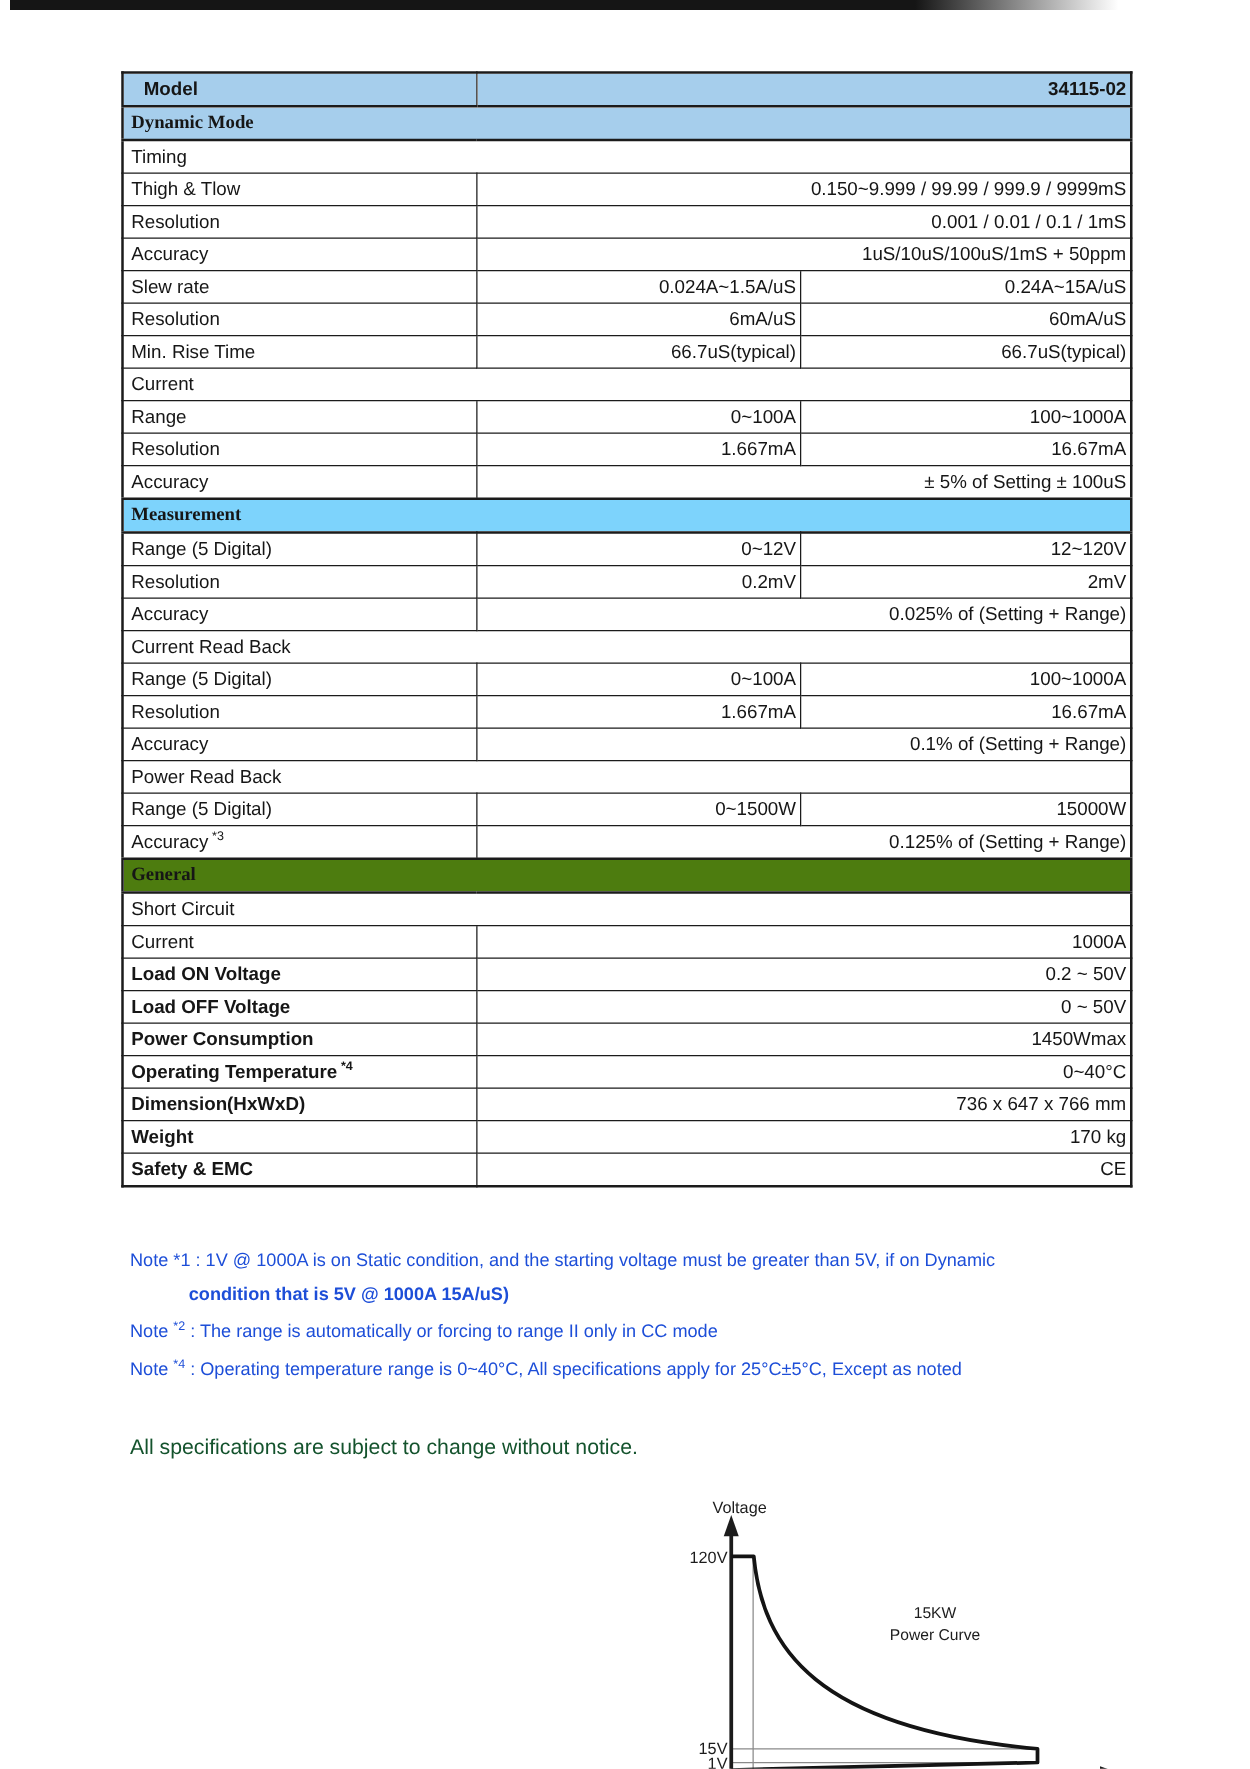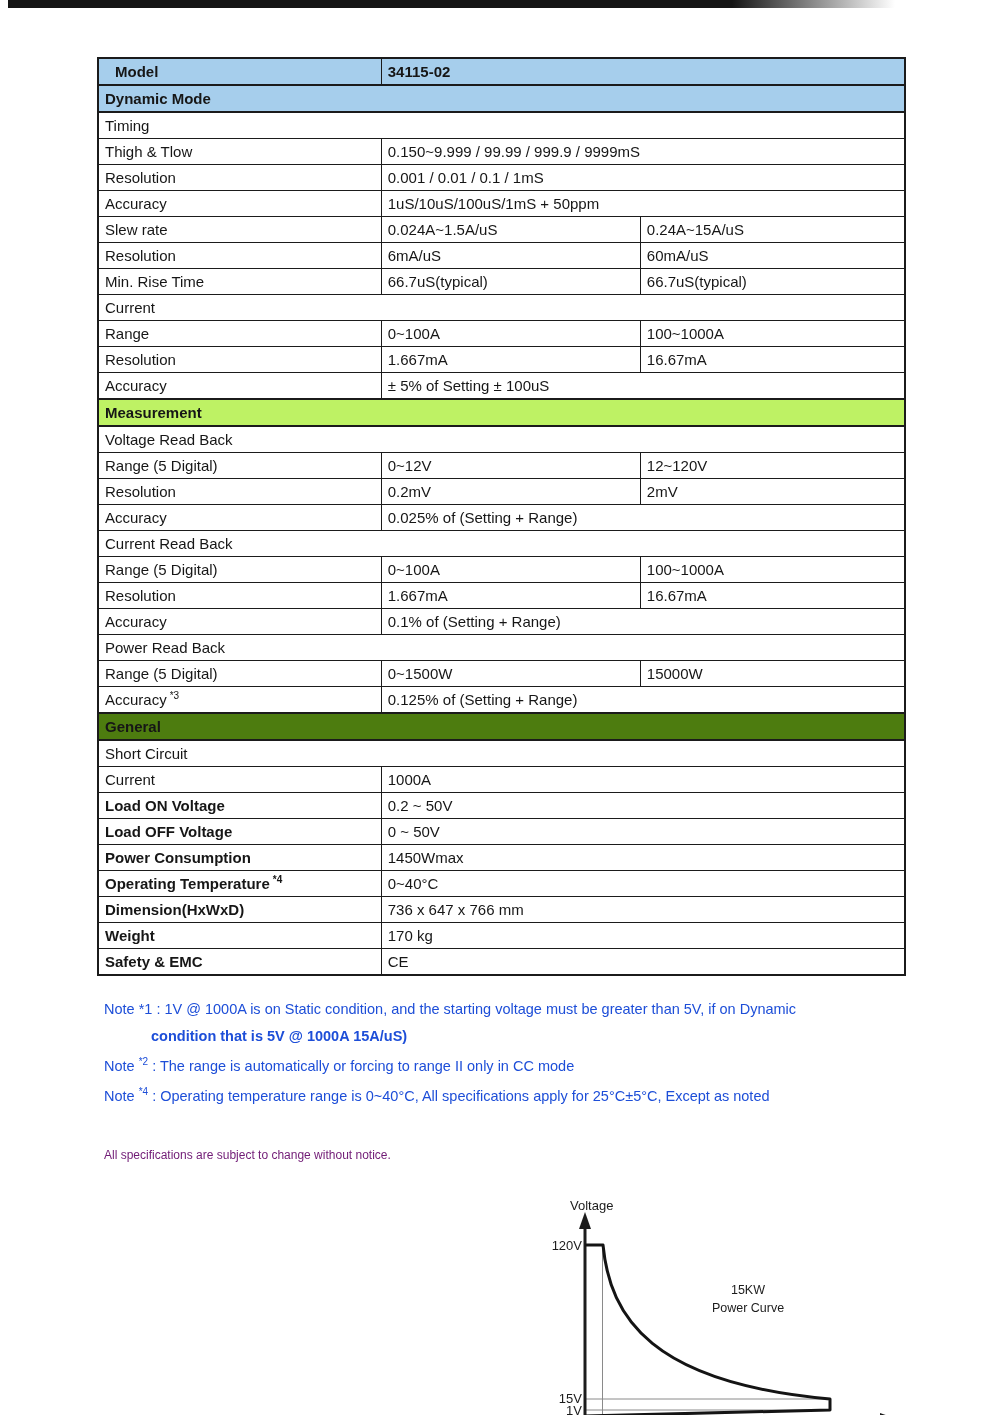--- a/index.html
+++ b/index.html
@@ -21,31 +21,31 @@
   }
   table.spec td{
     border:1px solid #1b1b1b;
     height:25px;
     padding:0 3px 0 6px;
     line-height:1.05;
     white-space:nowrap;
     overflow:hidden;
     vertical-align:middle;
   }
-  td.val{text-align:left;padding:0 2px;}
+  td.val{text-align:right;padding:0 2px;}
   tr.row-model td{border-bottom-width:2px;}
-  tr.row-section td{font-weight:bold;border-top-width:2px;border-bottom-width:2px;}
+  tr.row-section td{font-weight:bold;border-top-width:2px;border-bottom-width:2px;font-family:Liberation Serif, serif;}
   td.b{font-weight:bold;}
   table.spec sup{font-size:10px;margin-left:3px;letter-spacing:0;}
   
   .notes{position:absolute;left:104px;top:996px;width:820px;font-size:14.5px;color:#1d4ed8;}
   .note{line-height:26.5px;}
   .note-cont{line-height:26.5px;padding-left:47px;font-weight:bold;}
   .notes sup{font-size:10px;}
-  .disclaimer{position:absolute;left:104px;top:1148px;font-size:12px;color:#701a75;}
+  .disclaimer{position:absolute;left:104px;top:1148px;font-size:17px;color:#14532d;}
   
   .chart{position:absolute;left:540px;top:1193px;width:430px;height:272px;}
   .chart svg{display:block;}
   .chart text{font-family:"Liberation Sans", sans-serif;fill:#1c1c1c;font-size:13px;}
   .chart text.small{font-size:12.5px;}
 </style>
 </head>
 <body>
 
 <div class="page">
@@ -107,24 +107,21 @@
         <tr class="row-kv2">
           <td>Resolution</td>
           <td class="val">1.667mA</td>
           <td class="val">16.67mA</td>
         </tr>
         <tr class="row-kv">
           <td>Accuracy</td>
           <td colspan="2" class="val">± 5% of Setting ± 100uS</td>
         </tr>
         <tr class="row-section">
-          <td colspan="3" style="background: #bef264;">Measurement</td>
-        </tr>
-        <tr class="row-sub">
-          <td colspan="3">Voltage Read Back</td>
+          <td colspan="3" style="background: #7dd3fc;">Measurement</td>
         </tr>
         <tr class="row-kv2">
           <td>Range (5 Digital)</td>
           <td class="val">0~12V</td>
           <td class="val">12~120V</td>
         </tr>
         <tr class="row-kv2">
           <td>Resolution</td>
           <td class="val">0.2mV</td>
           <td class="val">2mV</td>

